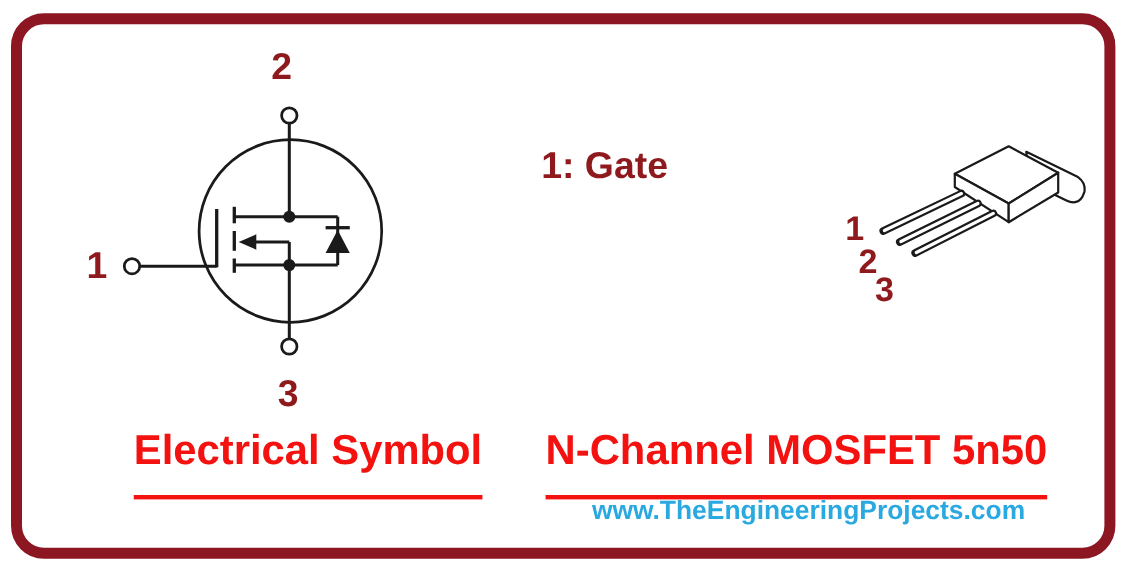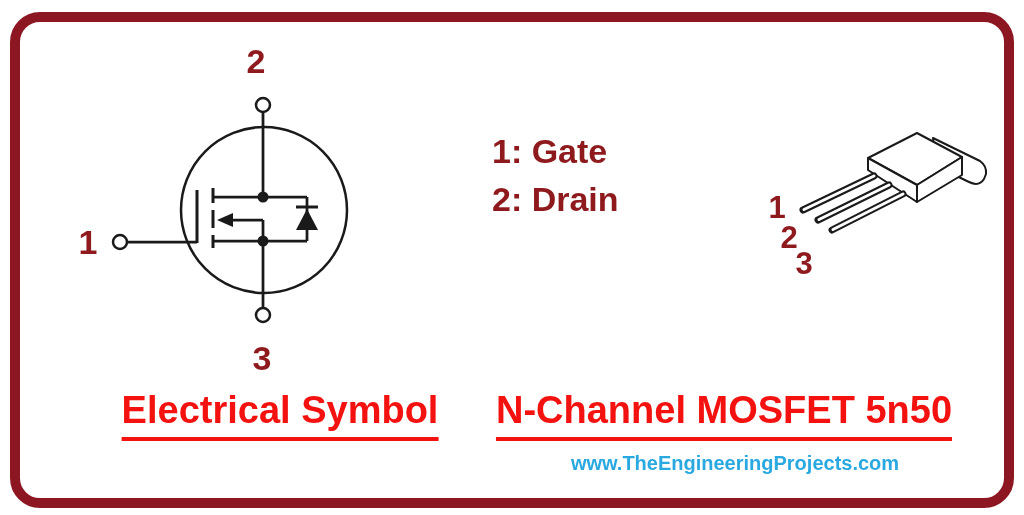--- a/index.html
+++ b/index.html
@@ -44,41 +44,42 @@
     line-height:1;
   }
   .pin-legend{
     position:absolute;
     left:492px;top:127px;
     font-size:34px;
     font-weight:bold;
     color:var(--maroon_text,#8E1A1E);
     line-height:48px;
     white-space:nowrap;
+    text-align:right;
   }
   .caption{
     position:absolute;
     transform:translateX(-50%);
     top:390px;
     font-size:38px;
     font-weight:bold;
     color:var(--red,#F3120F);
     line-height:1.1;
     white-space:nowrap;
   }
   .caption .u{
     display:inline-block;
     border-bottom:4px solid currentColor;
-    padding-bottom:5px;
+    padding-bottom:18px;
   }
   .website{
     position:absolute;
     transform:translateX(-50%);
     left:735px;top:453px;
-    font-size:20px;
+    font-size:24px;
     font-weight:bold;
     color:var(--blue,#2AA9E1);
     line-height:1;
     white-space:nowrap;
   }
   svg{display:block;}
 </style>
 </head>
 <body>
 
@@ -124,21 +125,20 @@
     <circle cx="203" cy="157" r="5.5" fill="var(--ink,#1A1A1A)"></circle>
     <circle cx="203" cy="201" r="5.5" fill="var(--ink,#1A1A1A)"></circle>
   </svg>
 
   <div class="sym-label" style="left:256px;top:44px;">2</div>
   <div class="sym-label" style="left:88px;top:225px;">1</div>
   <div class="sym-label" style="left:262px;top:341px;">3</div>
 
   <div class="pin-legend">
     <div>1: Gate</div>
-    <div>2: Drain</div>
   </div>
 
   <svg class="abs" style="left:790px;top:125px;" width="212" height="135" viewBox="0 0 212 135">
 
     <path d="M 143 13 L 190 36 Q 197 41 196 49 L 194 54 Q 189 62 179 57 L 146 41 Z" fill="#ffffff" stroke="var(--ink,#1A1A1A)" stroke-width="2" stroke-linejoin="round"></path>
 
     <g fill="#ffffff" stroke="var(--ink,#1A1A1A)" stroke-width="2" stroke-linejoin="round">
       <polygon points="78,33 127,8 172,32 127,60"></polygon>
       <polygon points="78,33 127,60 127,77 78,45"></polygon>
       <polygon points="127,60 172,32 172,50 127,77"></polygon>

